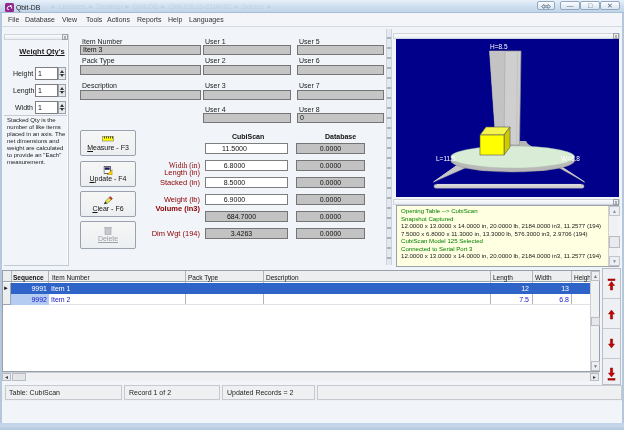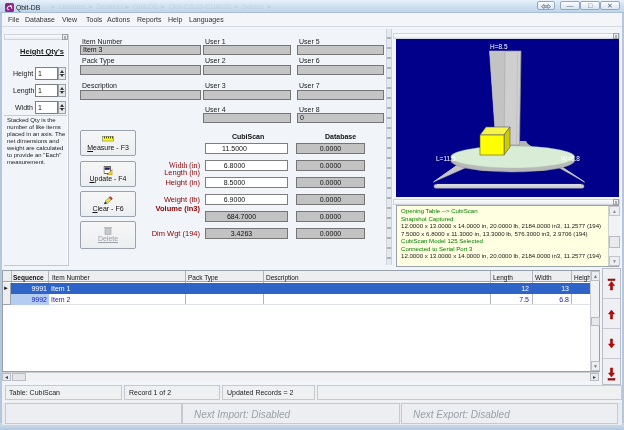--- a/index.html
+++ b/index.html
@@ -62,21 +62,21 @@
     <span style="left:107px;">Actions</span>
     <span style="left:137px;">Reports</span>
     <span style="left:168px;">Help</span>
     <span style="left:189px;">Languages</span>
   </div>
   <div class="abs" id="content"></div>
 
   <div class="abs strip" style="left:4px;top:34px;width:65px;height:6px;"></div>
   <div class="abs xbtn" style="left:62px;top:34px;">x</div>
   <div class="abs" style="left:4px;top:40px;width:65px;height:226px;border-right:1px solid #c2c9d2;border-bottom:1px solid #c2c9d2;box-shadow:-1px 0 0 #fdfdfe inset;"></div>
-  <div class="abs" style="left:10px;top:47px;width:64px;text-align:center;font-size:7.5px;font-weight:bold;text-decoration:underline;color:#1a1a1a;">Height Qty's</div>
+  <div class="abs" style="left:10px;top:47px;width:64px;text-align:center;font-size:7.5px;font-weight:bold;text-decoration:underline;color:#1a1a1a;">Weight Qty's</div>
   <div class="abs glabel" style="left:13px;top:70px;">Height</div>
   <div class="abs glabel" style="left:13px;top:87px;">Length</div>
   <div class="abs glabel" style="left:15px;top:104px;">Width</div>
 
   <div class="abs winput" style="left:35px;top:67px;width:23px;height:13px;text-align:left;padding-left:2px;line-height:11px;">1</div>
   <div class="abs winput" style="left:35px;top:84px;width:23px;height:13px;text-align:left;padding-left:2px;line-height:11px;">1</div>
   <div class="abs winput" style="left:35px;top:101px;width:23px;height:13px;text-align:left;padding-left:2px;line-height:11px;">1</div>
   <div class="abs spin" style="left:58px;top:67px;"></div>
   <div class="abs spin" style="left:58px;top:84px;"></div>
   <div class="abs spin" style="left:58px;top:101px;"></div>
@@ -137,21 +137,21 @@
         <rect x="0" y="1" width="8" height="1.2" fill="#b9bcc0"></rect>
       </svg>
     <div class="tx" style="top:13px;text-decoration:underline;">Delete</div>
   </div>
 
   <div class="abs" style="left:232px;top:133px;font-size:7px;font-weight:bold;color:#111;">CubiScan</div>
   <div class="abs" style="left:325px;top:133px;font-size:7px;font-weight:bold;color:#111;">Database</div>
 
   <div class="abs mlabel" style="left:140px;top:144px;width:60px;margin-top:24px;">Length (in)</div>
   <div class="abs mlabel" style="left:140px;top:161px;width:60px;font-family:Liberation Serif, serif;">Width (in)</div>
-  <div class="abs mlabel" style="left:140px;top:178px;width:60px;">Height (in)</div>
+  <div class="abs mlabel" style="left:140px;top:178px;width:60px;">Stacked (in)</div>
   <div class="abs mlabel" style="left:140px;top:195px;width:60px;">Weight (lb)</div>
   <div class="abs mlabel" style="left:140px;top:204px;width:60px;font-weight:bold;">Volume (in3)</div>
   <div class="abs mlabel" style="left:140px;top:229px;width:60px;">Dim Wgt (194)</div>
 
   <div class="abs winput" style="left:205px;top:143px;width:83px;height:11px;line-height:10px;padding-right:24px;">11.5000</div>
   <div class="abs winput" style="left:205px;top:160px;width:83px;height:11px;line-height:10px;padding-right:24px;">6.8000</div>
   <div class="abs winput" style="left:205px;top:177px;width:83px;height:11px;line-height:10px;padding-right:24px;">8.5000</div>
   <div class="abs winput" style="left:205px;top:194px;width:83px;height:11px;line-height:10px;padding-right:24px;">6.9000</div>
   <div class="abs gvbox" style="left:205px;top:211px;width:83px;height:11px;line-height:10px;padding-right:10px;">684.7000</div>
   <div class="abs gvbox" style="left:205px;top:228px;width:83px;height:11px;line-height:10px;padding-right:10px;">3.4263</div>
@@ -286,22 +286,17 @@
     <div style="position:absolute;right:0;top:0;width:9px;height:8px;background:#e8eaed;border:1px solid #b8bcc2;font-size:5px;text-align:center;line-height:6px;color:#444;">►</div>
   </div>
 
   <div class="abs" style="left:2px;top:385px;width:620px;height:16px;background:#eef0f2;">
     <div style="position:absolute;left:3px;top:0;width:117px;height:15px;border:1px solid #c6cad0;font-size:7px;color:#222;padding:3px 0 0 3px;">Table: CubiScan</div>
     <div style="position:absolute;left:122px;top:0;width:96px;height:15px;border:1px solid #c6cad0;font-size:7px;color:#222;padding:3px 0 0 4px;">Record 1 of 2</div>
     <div style="position:absolute;left:220px;top:0;width:93px;height:15px;border:1px solid #c6cad0;font-size:7px;color:#222;padding:3px 0 0 4px;">Updated Records = 2</div>
     <div style="position:absolute;left:315px;top:0;width:305px;height:15px;border:1px solid #c6cad0;"></div>
   </div>
 
-  <div class="abs" style="left:2px;top:402px;width:620px;height:23px;background:#e9ebee;">
-    <div style="position:absolute;left:3px;top:1px;width:177px;height:21px;border:1px solid #c6cad0;background:#eceef1;"></div>
-    <div style="position:absolute;left:180px;top:1px;width:218px;height:21px;border:1px solid #c6cad0;background:#eceef1;font-size:10px;font-style:italic;color:#9aa1a8;padding:5px 0 0 11px;">Next Import: Disabled</div>
-    <div style="position:absolute;left:399px;top:1px;width:217px;height:21px;border:1px solid #c6cad0;background:#eceef1;font-size:10px;font-style:italic;color:#9aa1a8;padding:5px 0 0 11px;">Next Export: Disabled</div>
-  </div>
 
   <div class="abs" style="left:0;top:13px;width:2px;height:410px;background:#b4c7dd;"></div>
   <div class="abs" style="left:622px;top:13px;width:2px;height:410px;background:#b4c7dd;"></div>
   <div class="abs" style="left:0;top:425px;width:624px;height:5px;background:linear-gradient(#cadaec,#b4c7dd);"></div>
 </div>
 
 </body></html>

